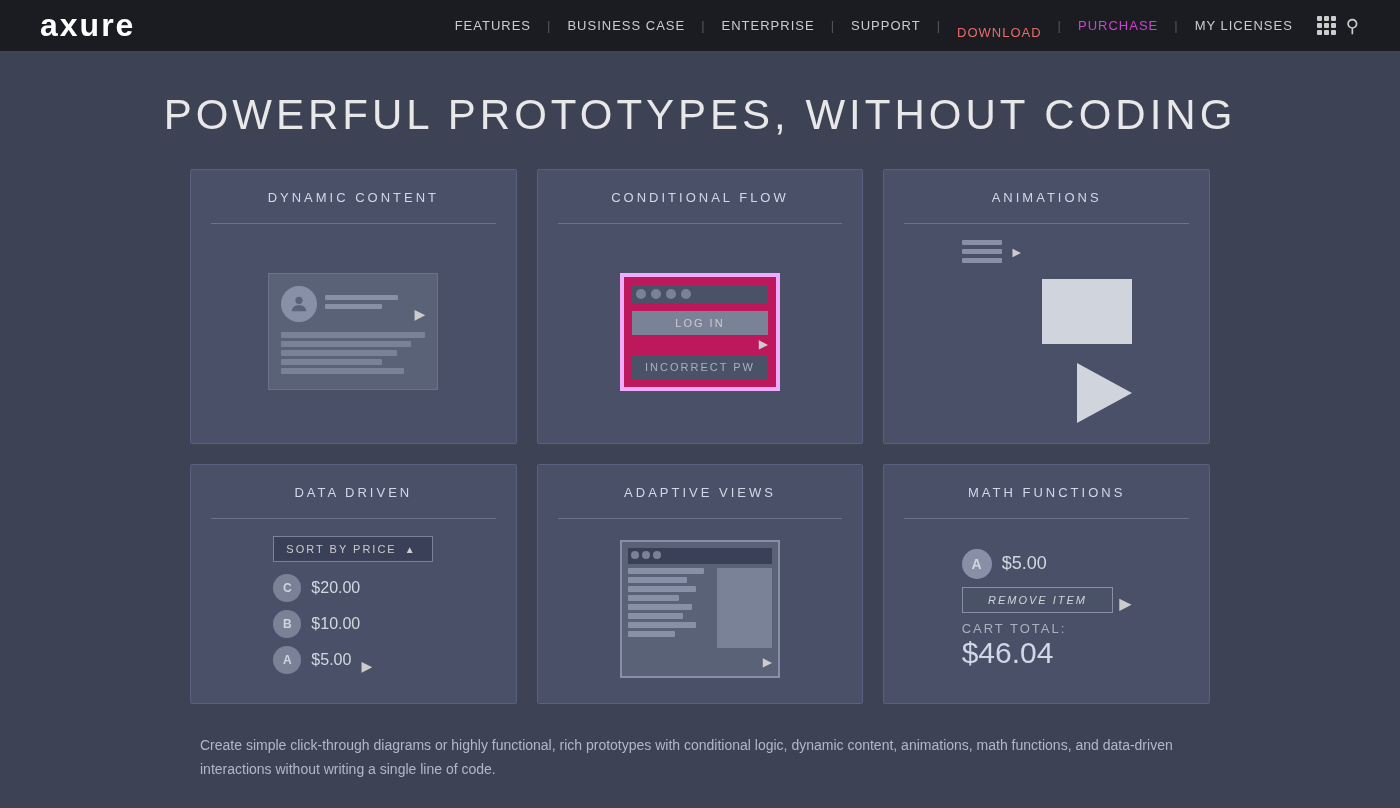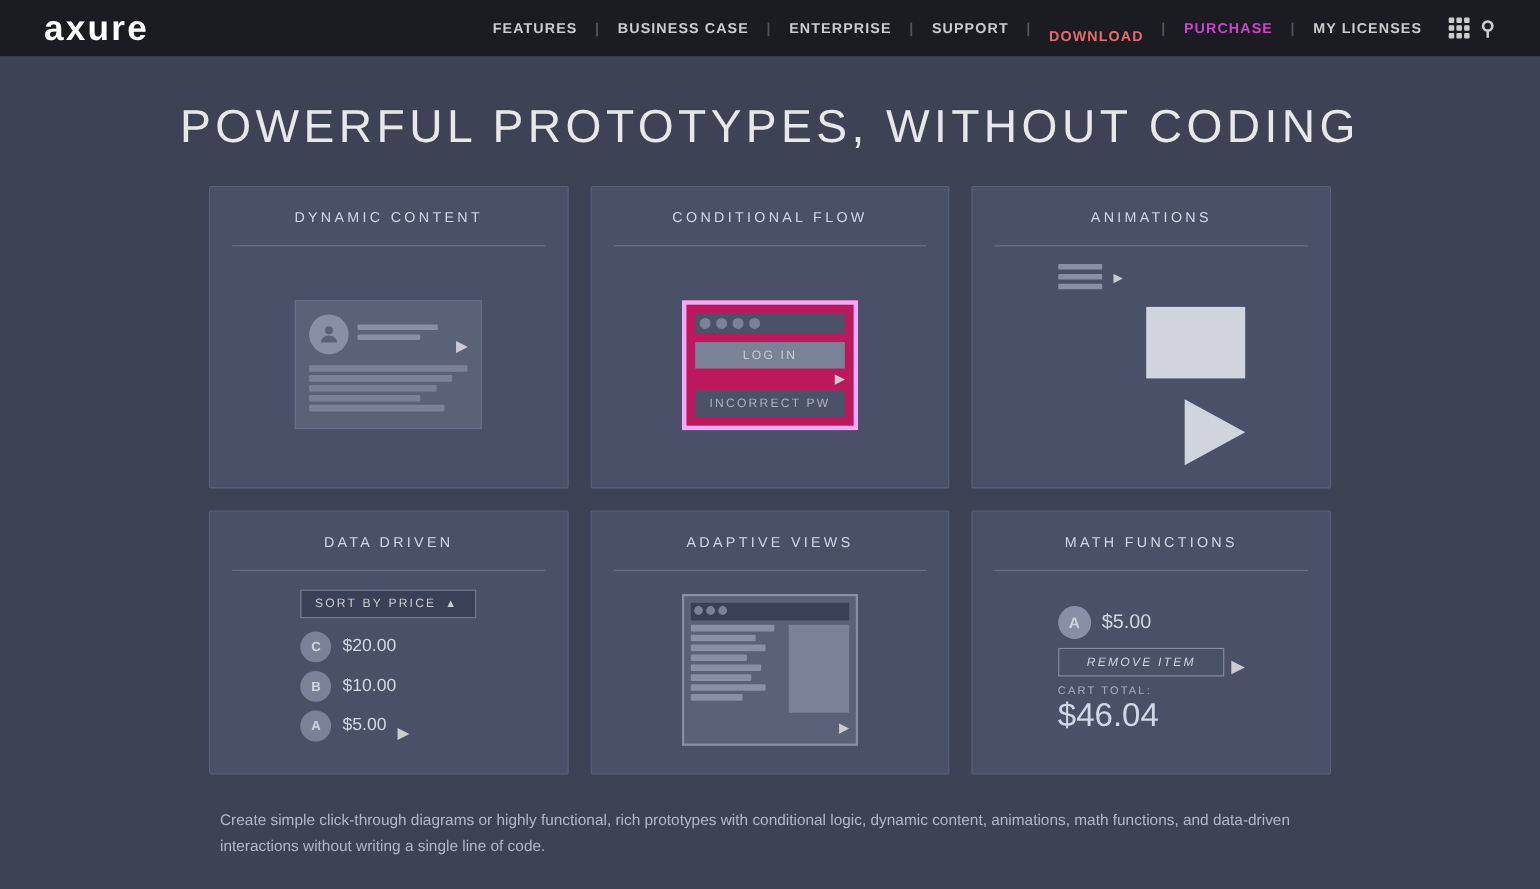--- a/index.html
+++ b/index.html
@@ -26,21 +26,20 @@
       color: #fff;
       letter-spacing: 2px;
     }
     .nav {
       display: flex;
       align-items: center;
       gap: 6px;
       font-size: 13px;
       color: #ccc;
       letter-spacing: 1px;
-      font-weight: bold;
     }
     .nav-item {
       color: #ccc;
       text-decoration: none;
       padding: 0 10px;
       letter-spacing: 1px;
       font-size: 13px;
       text-transform: uppercase;
     }
     .nav-item.download { color: #e86b6b; margin-top: 13px; }
@@ -297,21 +296,21 @@
       font-size: 11px;
       letter-spacing: 2px;
       padding: 6px 12px;
       width: 100%;
       text-align: center;
       cursor: pointer;
       margin-bottom: 8px;
       font-style: italic;
     }
     .cart-total-label {
-      font-size: 10px;
+      font-size: 13px;
       letter-spacing: 2px;
       color: #aab0c0;
       margin-bottom: 0;
     }
     .cart-total-value {
       font-size: 30px;
       color: #d0d8e8;
       font-weight: 300;
     }
 

